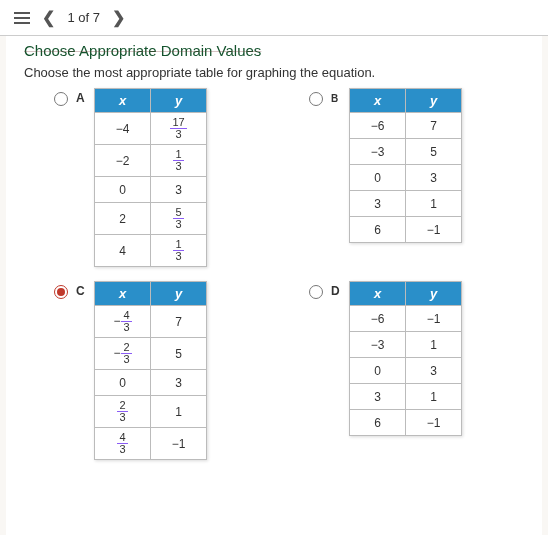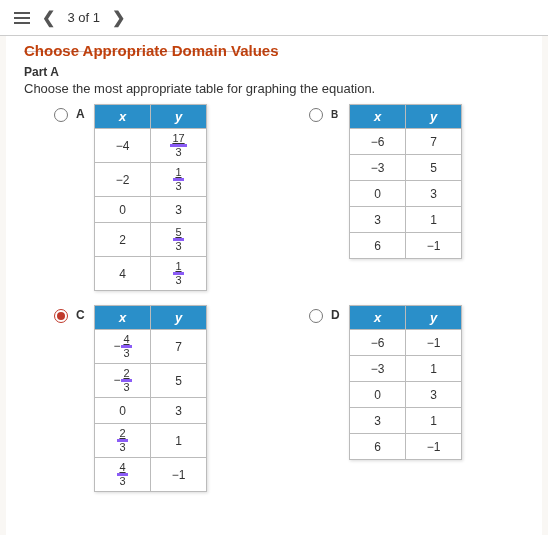--- a/index.html
+++ b/index.html
@@ -46,22 +46,22 @@
     cursor: pointer;
   }
   .pager-text { font-size: 13px; color: #333; }
   .main {
     background: #fff;
     margin: 0 6px;
     padding: 4px 18px 18px 18px;
     height: calc(100% - 36px);
   }
   .heading-red {
-    color: #c2410c;
-    font-weight: bold;
+    color: #14532d;
+    font-weight: normal;
     font-size: 15px;
     margin: 2px 0 6px 0;
     text-decoration: line-through;
     text-decoration-color: rgba(120,60,60,0.3);
     filter: blur(0.3px);
   }
   .prompt-line { font-size: 12px; margin-bottom: 10px; }
   .part-label { font-weight: bold; font-size: 12px; margin-top: 6px; }
   .question { font-weight: normal; font-size: 13px; margin: 2px 0 8px 0; }
   .choices {
@@ -118,45 +118,44 @@
     vertical-align: middle;
   }
   .frac {
     display: inline-flex;
     flex-direction: column;
     align-items: center;
     vertical-align: middle;
     line-height: 1;
     font-size: 11px;
   }
-  .frac .n { border-bottom: 3px solid #8b5cf6; padding: 0 2px; text-decoration: underline; }
+  .frac .n { border-bottom: 1px solid #8b5cf6; padding: 0 2px; }
   .frac .d { padding: 0 2px; }
   .neg { margin-right: 1px; }
   .eq-frac { display:inline-flex; flex-direction:column; align-items:center; vertical-align:middle; line-height:1; font-size:10px;}
   .eq-frac .n{border-bottom:1px solid #333; padding:0 1px;}
   .eq-frac .d{padding:0 1px;}
 </style>
 </head>
 <body>
 
 <div class="content-area">
   <div class="topbar">
     <span class="hamburger">
         <span></span>
         <span></span>
         <span></span>
       </span>
     <span class="chev">❮</span>
-    <span class="pager-text">3 of 1</span>
+    <span class="pager-text">1 of 7</span>
     <span class="chev">❯</span>
   </div>
 
   <div class="main">
     <div class="heading-red">Choose Appropriate Domain Values</div>
-    <div class="part-label">Part A</div>
     <div class="question">Choose the most appropriate table for graphing the equation.</div>
 
     <div class="choices">
 
       <div class="choice">
         <span class="radio"></span>
         <span class="opt-label"><span>A</span></span>
         <table class="data">
           <thead>
               <tr>

